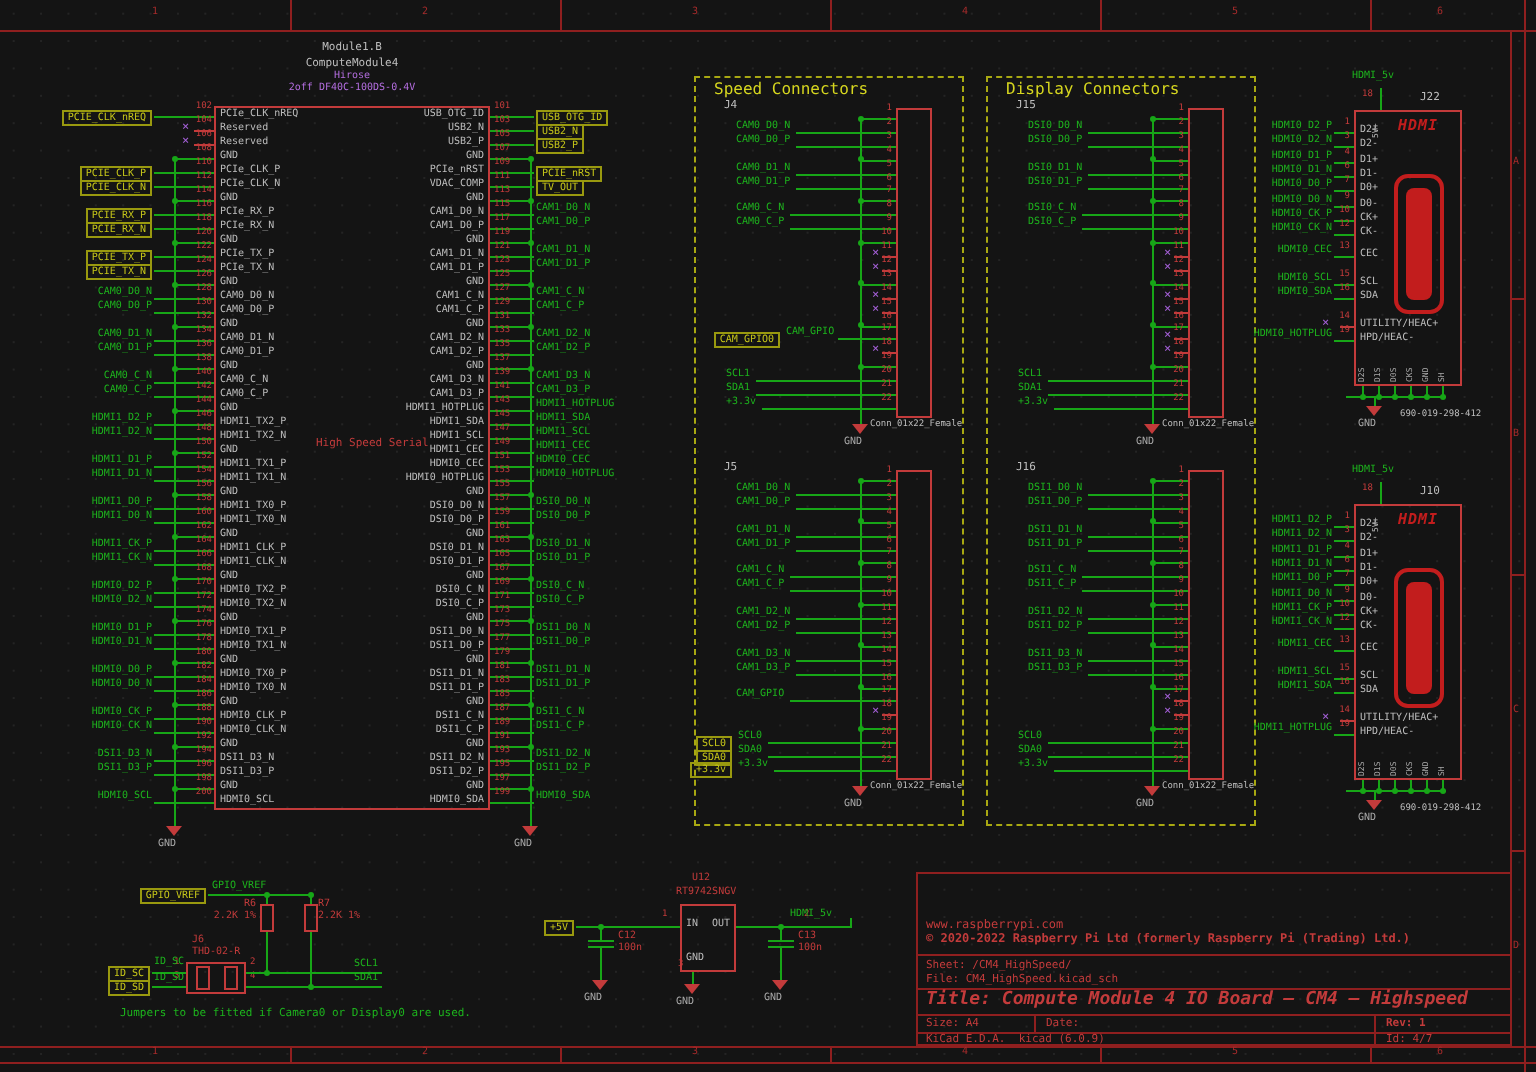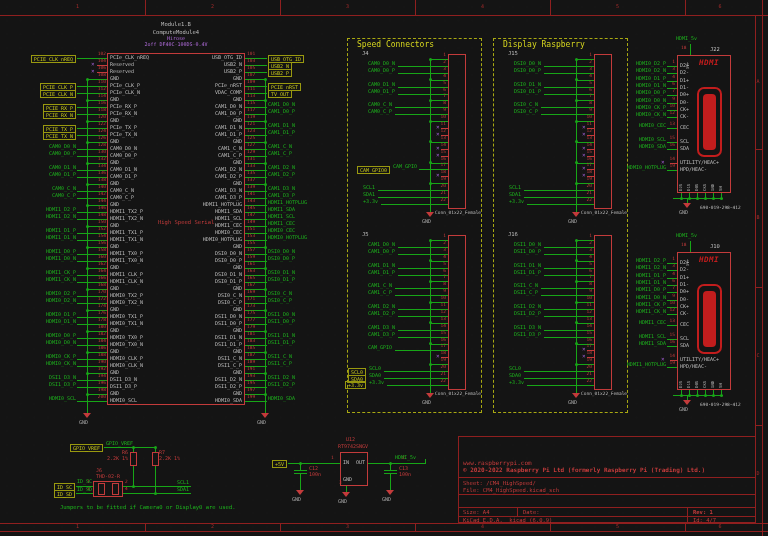--- a/index.html
+++ b/index.html
@@ -44,36 +44,37 @@
   #hss{left:158px;top:219px}
   #note{left:60px;top:504px}
 </style>
 </head>
 <body>
 
 <div id="page">
   <div id="cam-box" class="dsh"></div>
   <span id="cam-title" class="t t8 yl">Speed Connectors</span>
   <div id="disp-box" class="dsh"></div>
-  <span id="disp-title" class="t t8 yl">Display Raspberry</span>
+  <span id="disp-title" class="t t8 yl">Display Connectors</span>
 
   <span id="m-ref" class="t t55 gy">Module1.B</span>
   <span id="m-val" class="t t55 gy">ComputeModule4</span>
   <span id="m-mfr" class="t t5 pu">Hirose</span>
   <span id="m-part" class="t t5 pu">2off DF40C-100DS-0.4V</span>
   <span id="hss" class="t t55 rd">High Speed Serial</span>
   <span id="note" class="t t55 gn">Jumpers to be fitted if Camera0 or Display0 are used.</span>
 
   <div id="tb">
     <span id="tb-url" class="t t6 rd">www.raspberrypi.com</span>
     <span id="tb-copy" class="t t6 rd b">© 2020-2022 Raspberry Pi Ltd (formerly Raspberry Pi (Trading) Ltd.)</span>
     <div class="hl" style="top:40px"></div>
     <span id="tb-sheet" class="t t55 rd">Sheet: /CM4_HighSpeed/</span>
     <span id="tb-file" class="t t55 rd">File: CM4_HighSpeed.kicad_sch</span>
     <div class="hl" style="top:57px"></div>
+    <span id="tb-title" class="t rd b i">Title: Compute Module 4 IO Board — CM4 — Highspeed</span>
     <div class="hl" style="top:70px"></div>
     <span id="tb-size" class="t t55 rd">Size: A4</span>
     <span id="tb-date" class="t t55 rd">Date:</span>
     <span id="tb-rev" class="t t55 rd b">Rev: 1</span>
     <div class="hl" style="top:79px"></div>
     <span id="tb-tool" class="t t55 rd">KiCad E.D.A.  kicad (6.0.9)</span>
     <span id="tb-id" class="t t55 rd">Id: 4/7</span>
     <div class="vl" style="left:228px;top:70px;height:17px"></div>
     <div class="vl" style="left:58px;top:70px;height:9px"></div>
   </div>

